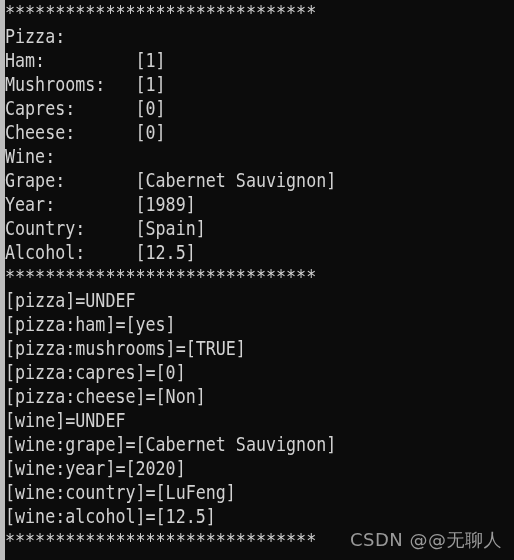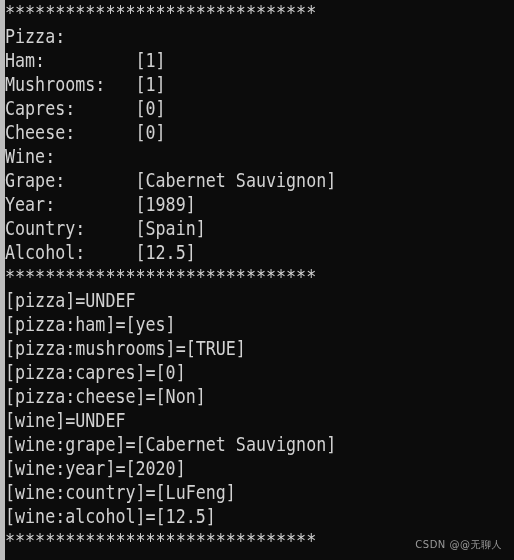--- a/index.html
+++ b/index.html
@@ -50,21 +50,21 @@
     white-space: pre;
     letter-spacing: 0px;
     transform: scaleX(0.855);
     transform-origin: left center;
   }
   #watermark {
     position: absolute;
     right: 12px;
     bottom: 8px;
     font-family: "DejaVu Sans", "Liberation Sans", sans-serif;
-    font-size: 10px;
+    font-size: 18px;
     color: #9a9a9a;
     letter-spacing: 0.5px;
     white-space: pre;
   }
 </style>
 </head>
 <body>
 
 <div id="console">
 

